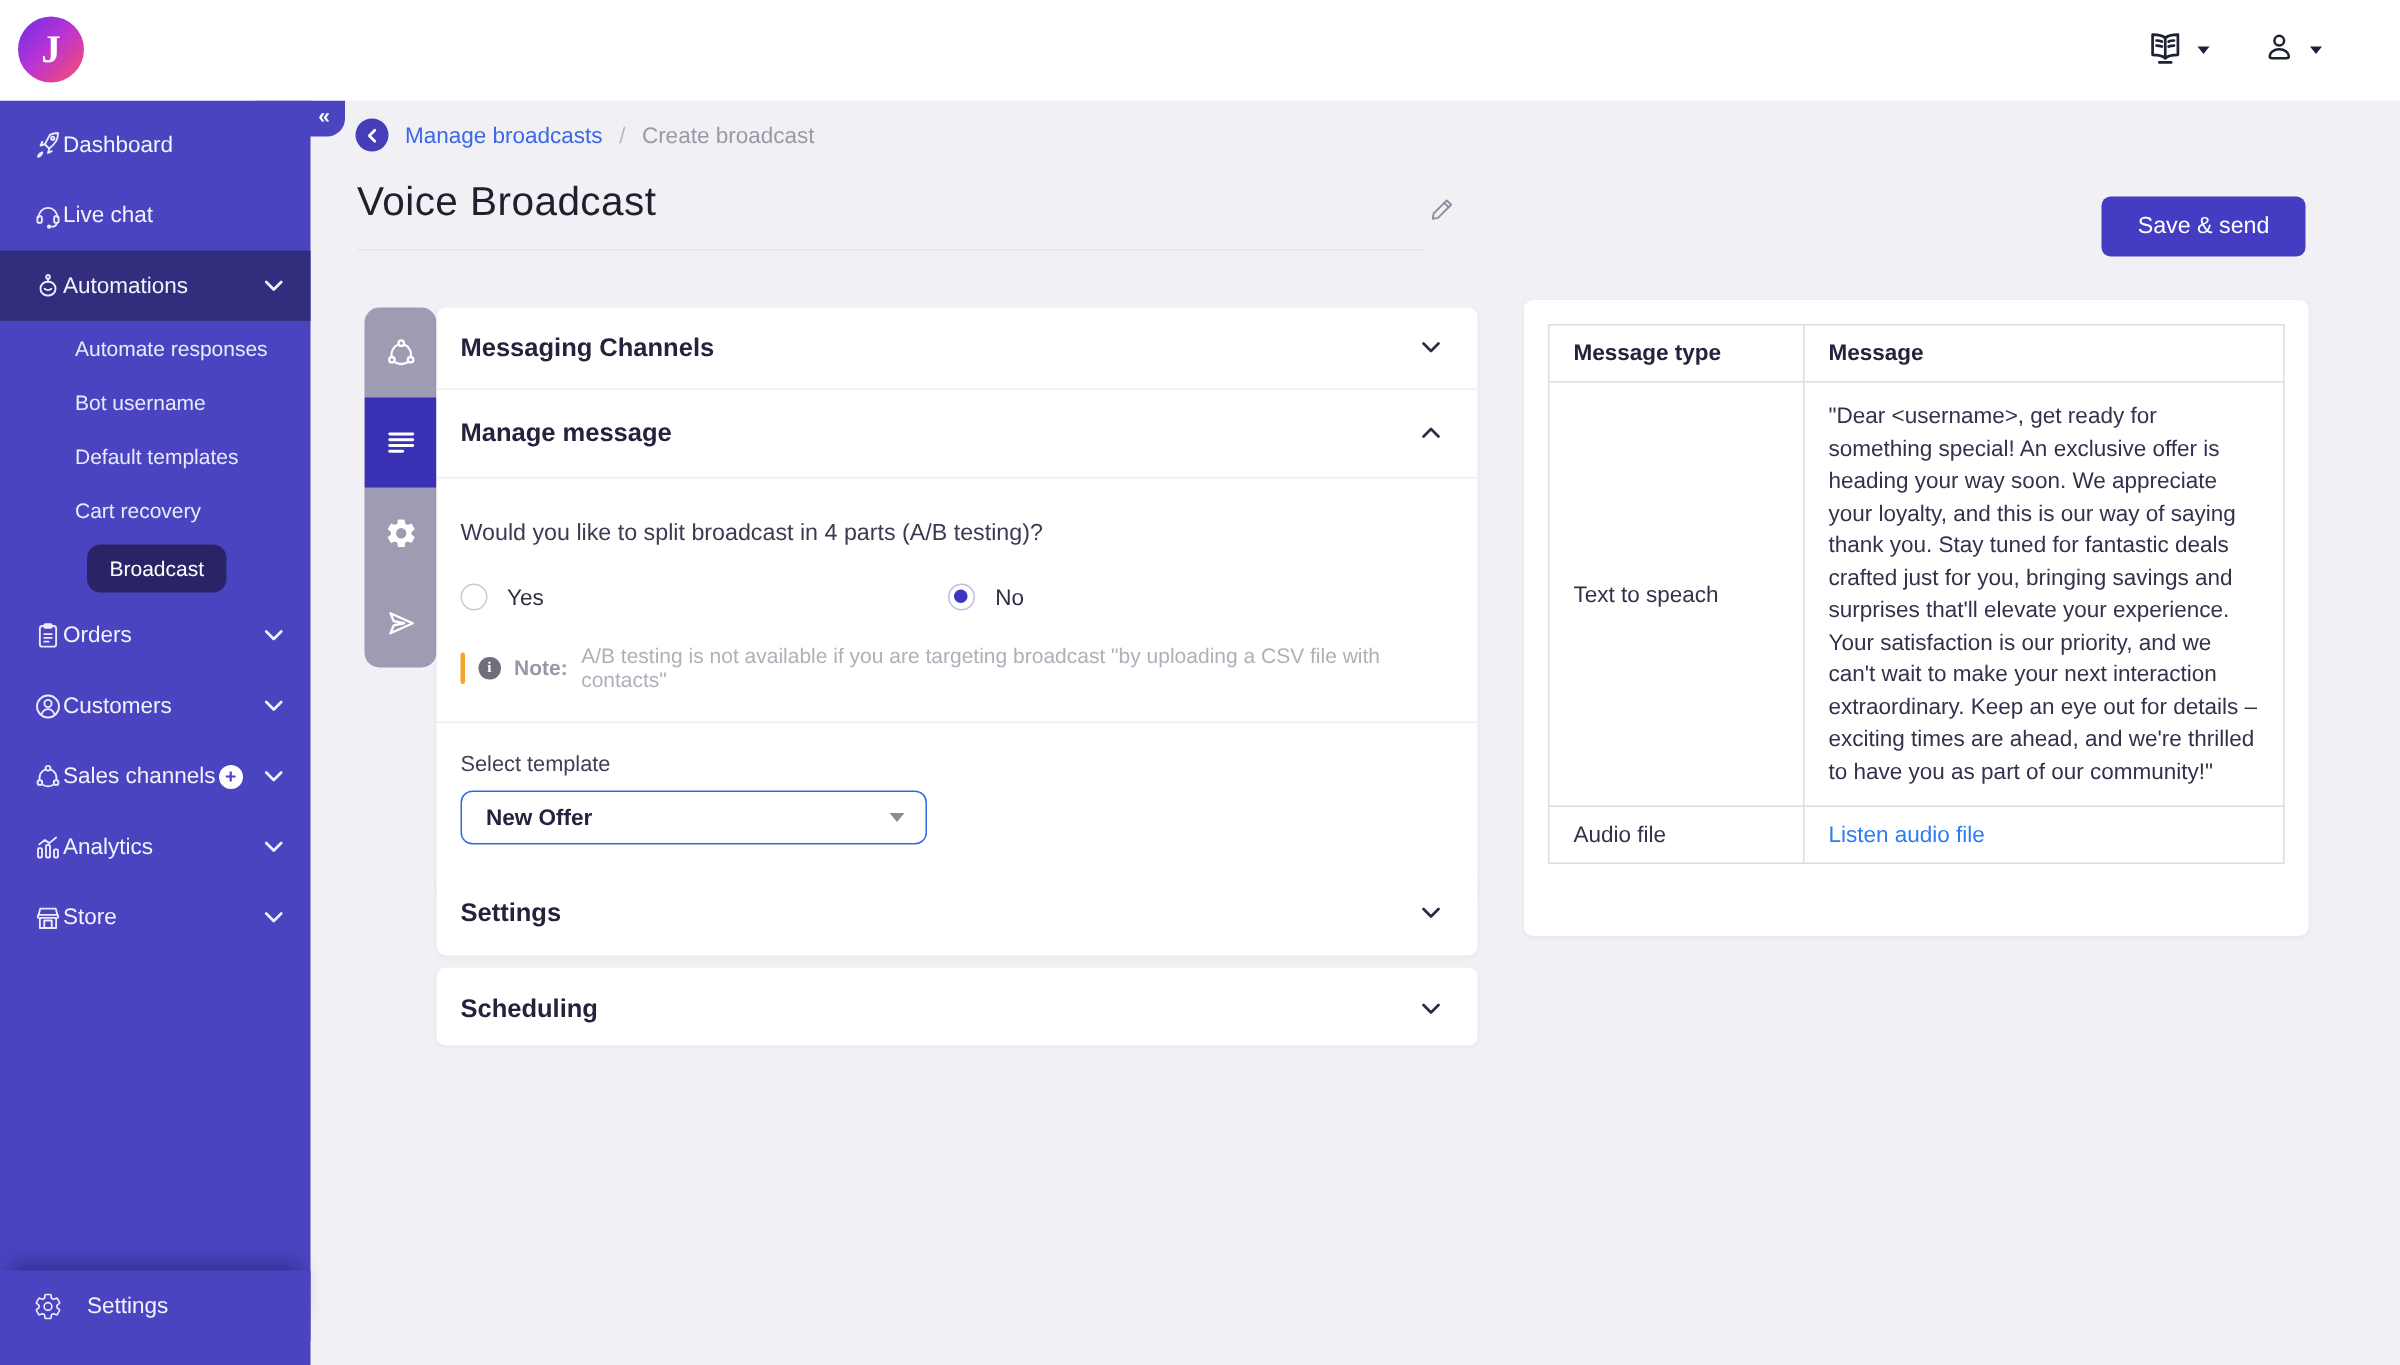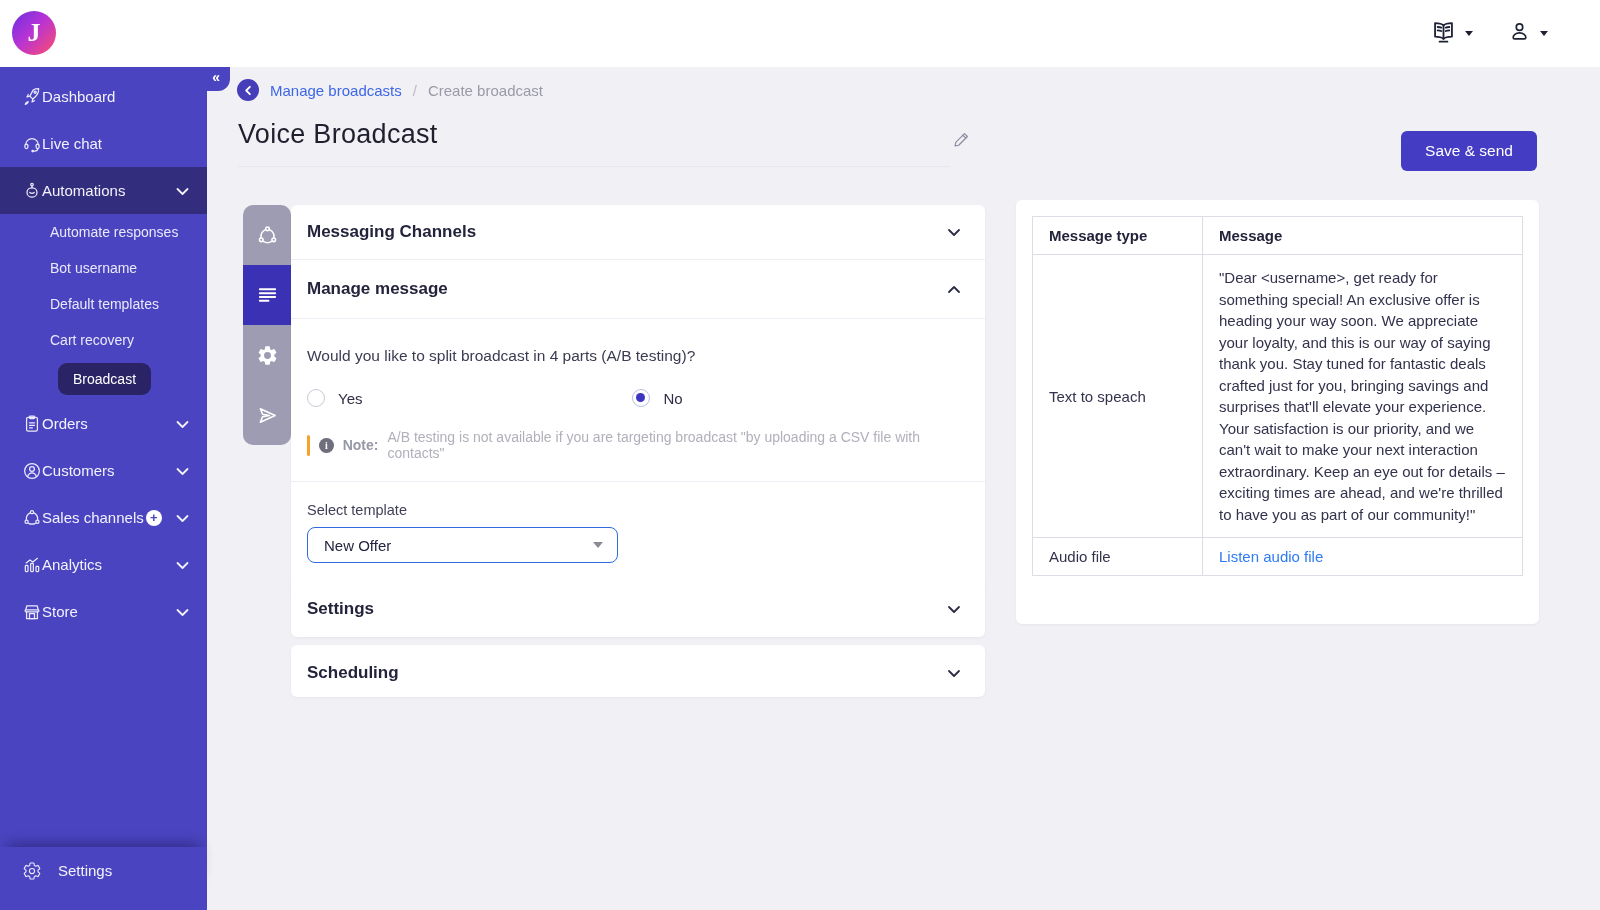--- a/index.html
+++ b/index.html
@@ -87,21 +87,21 @@
   .note-row { display:flex; align-items:center; gap:9px; margin-top:22px; font-size:14px; }
   .note-bar { width:3px; height:21px; border-radius:2px; background:var(--note-accent,#f5a32a); }
   .info-icon { width:15px; height:15px; border-radius:50%; background:#6e6e7d; color:#fff; font-size:10px; font-weight:bold;
                display:flex; align-items:center; justify-content:center; font-family:"Liberation Serif",serif; }
   .note-label { color:#9698a6; font-weight:700; }
   .note-text { color:#b0b0bb; }
   .cm-divider { height:1px; background:#ededf3; margin:20px -16px 0 -16px; }
   .select-label { margin-top:20px; font-size:14.5px; color:#3f3f55; }
   .select-box { margin-top:9px; width:311px; height:36px; border:1.5px solid #2e6be0; border-radius:8px; background:#fff;
                 display:flex; align-items:center; padding:0 14px 0 16px; cursor:pointer; }
-  .select-value { font-size:15px; color:#232340; }
+  .select-value { font-size:15px; color:#232340;font-weight:bold; }
   .select-caret { margin-left:auto; width:0; height:0; border-left:5px solid transparent; border-right:5px solid transparent;
                   border-top:6px solid #8b8b98; }
 
   
   .preview { left:809px; top:133px; width:523px; height:424px; }
   .preview-table { margin:16px; width:491px; border-collapse:collapse; table-layout:fixed; }
   .preview-table th, .preview-table td { border:1px solid #dcdce4; text-align:left; vertical-align:middle; }
   .preview-table th { height:38px; padding:8px 16px; font-size:15px; font-weight:700; color:#23233c; }
   .col-type { width:170px; }
   .preview-table td { font-size:15px; color:#32324c; padding:12px 16px; }

